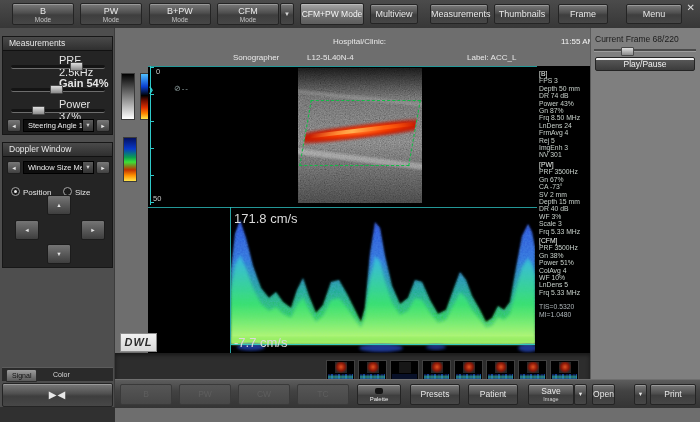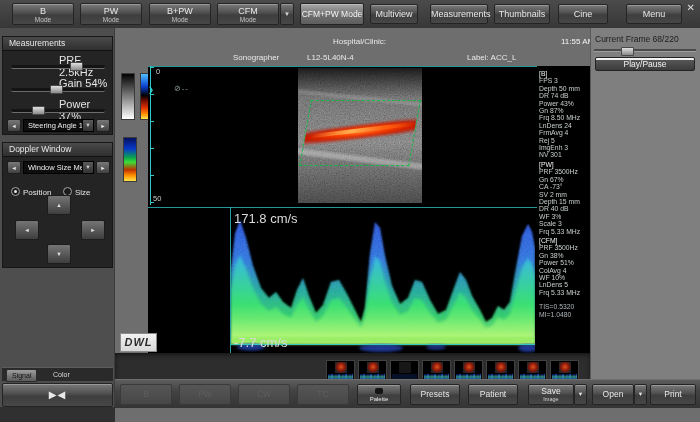--- a/index.html
+++ b/index.html
@@ -107,34 +107,34 @@
     </div>
     <div class="abs btn ddbtn" style="left:280px;top:3px;width:14px;height:22px;">
       <span>▼</span>
     </div>
     <div class="abs btn actbtn active" style="left:300px;width:64px;top:3px;height:22px;line-height:20px;font-size:8.5px;">
       <span>CFM+PW Mode</span>
     </div>
     <div class="abs btn actbtn" style="left:352px;width:48px;left:370px;"><span>Multiview</span></div>
     <div class="abs btn actbtn" style="left:430px;width:58px;"><span>Measurements</span></div>
     <div class="abs btn actbtn" style="left:494px;width:56px;"><span>Thumbnails</span></div>
-    <div class="abs btn actbtn" style="left:558px;width:50px;"><span>Cine</span></div>
+    <div class="abs btn actbtn" style="left:558px;width:50px;"><span>Frame</span></div>
     <div class="abs btn actbtn" style="left:626px;width:56px;"><span>Menu</span></div>
     <div id="close-x" class="abs">✕</div>
   </div>
 
   <div id="sidebar" class="abs">
 
     <div class="panel" style="top:8px;height:99px;">
       <div class="ptitle">Measurements</div>
       <div class="slab" style="top:17px;">PRF 2.5kHz</div>
       <div class="track" style="top:28px;">
         <div class="sl-thumb" style="left: 68%;"></div>
       </div>
-      <div class="slab" style="top:40px;">Gain 54%</div>
+      <div class="slab" style="top:40px;font-weight:bold;">Gain 54%</div>
       <div class="track" style="top:51px;">
         <div class="sl-thumb" style="left: 47%;"></div>
       </div>
       <div class="slab" style="top:61px;">Power 37%</div>
       <div class="track" style="top:72px;">
         <div class="sl-thumb" style="left: 28%;"></div>
       </div>
       <div class="sq" style="left:4px;top:82px;"><span>◄</span></div>
       <div class="combo" style="left:20px;top:82px;width:71px;">
         <span>Steering Angle 10</span>
@@ -334,18 +334,18 @@
       <span id="palette-ico"></span>
       <span>Palette</span>
     </div>
     <div class="abs btn bbtn" style="left:295px;width:50px;"><span>Presets</span></div>
     <div class="abs btn bbtn" style="left:353px;width:50px;"><span>Patient</span></div>
     <div class="abs btn bbtn" id="save-btn" style="left:413px;width:46px;">
       <span>Save</span>
       <span class="sub">Image</span>
     </div>
     <div class="abs btn vbtn" style="left:459px;"><span>▼</span></div>
-    <div class="abs btn bbtn" style="left:477px;width:42px;"><span>Open</span></div>
+    <div class="abs btn bbtn" style="left:477px;width:23px;"><span>Open</span></div>
     <div class="abs btn vbtn" style="left:519px;"><span>▼</span></div>
     <div class="abs btn bbtn" style="left:535px;width:46px;"><span>Print</span></div>
   </div>
 
 </div>
 
 </body></html>

